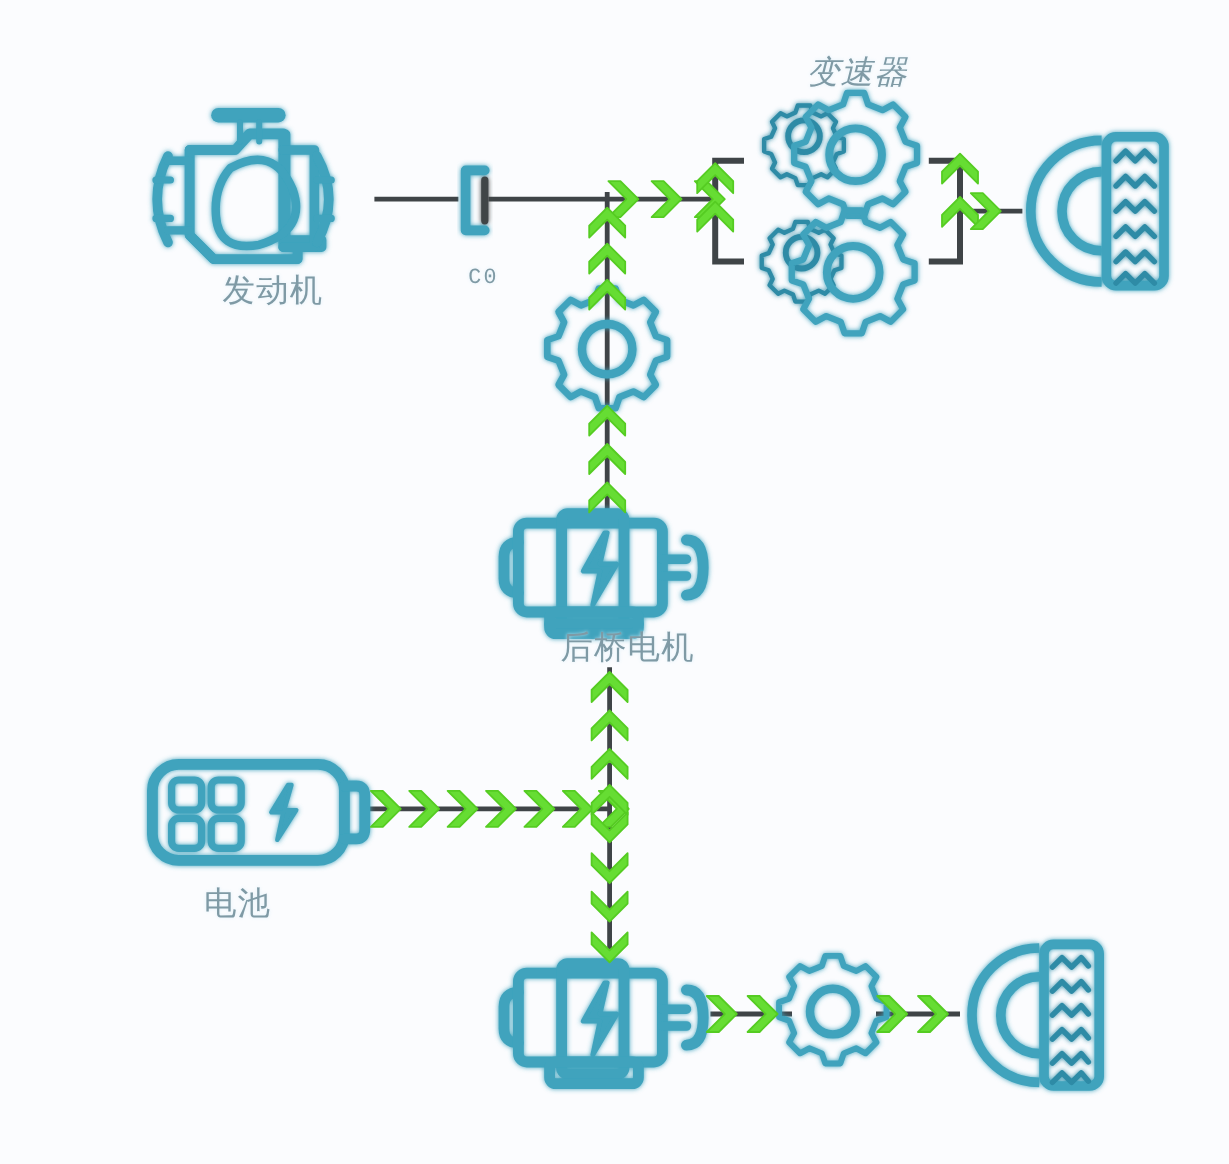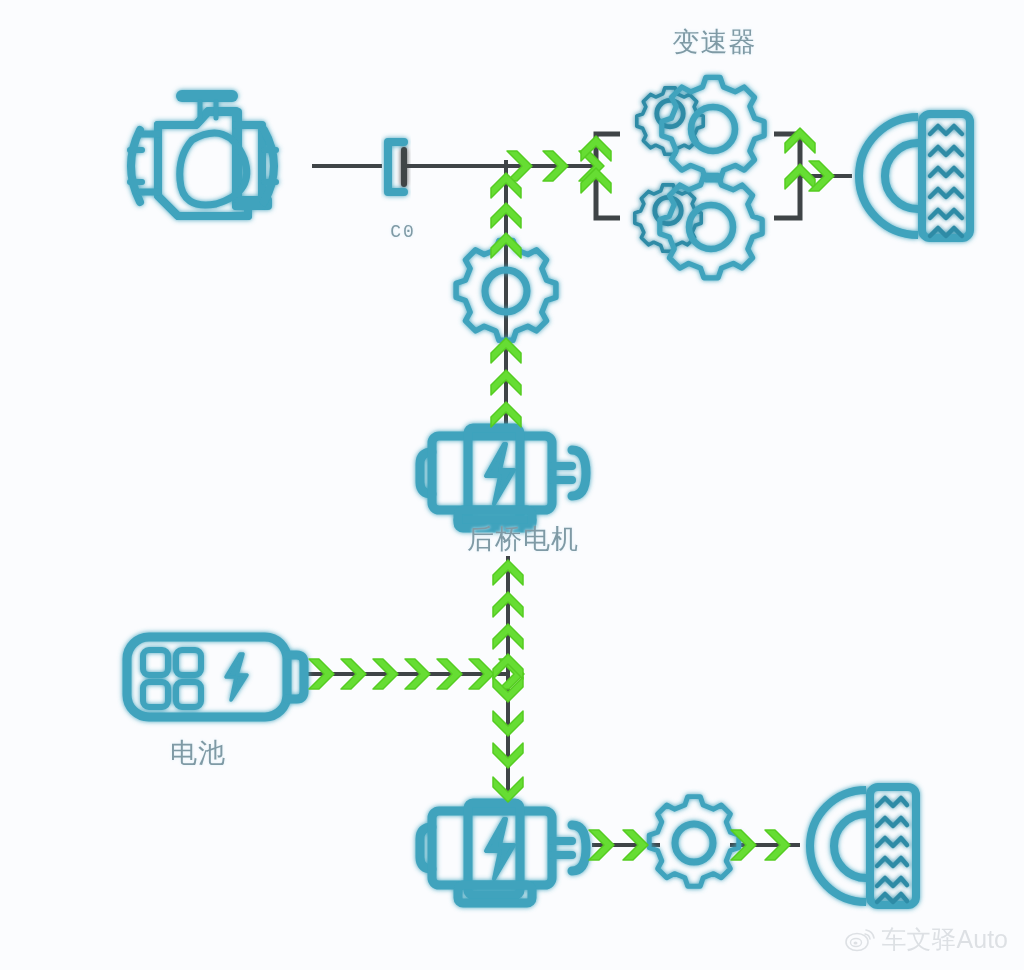--- a/index.html
+++ b/index.html
@@ -319,34 +319,25 @@
       <use href="#chev" transform="translate(602,845)"></use>
       <use href="#chev" transform="translate(636,845)"></use>
     </g>
 
     <g>
       <use href="#chev" transform="translate(744,845)"></use>
       <use href="#chev" transform="translate(778,845)"></use>
     </g>
   </svg>
 
+  <div class="label" style="left:155px; top:224px; width:145px;">发动机</div>
 
   <div class="label label-mono" style="left:368px; top:222px; width:70px;">C0</div>
 
-  <div class="label" style="left:642px; top:24px; width:145px;">变速器</div>
+  <div class="label" style="left:642px; top:42px; width:145px;font-style:italic;">变速器</div>
 
   <div class="label" style="left:428px; top:521px; width:190px;">后桥电机</div>
 
   <div class="label" style="left:148px; top:735px; width:100px;">电池</div>
 
 
-  <div id="watermark">
-    <svg width="30" height="26" viewBox="0 0 30 26">
-      <ellipse cx="12" cy="15" rx="11" ry="8.5" fill="none" stroke="#9aa3ab" stroke-width="1.6"></ellipse>
-      <ellipse cx="11" cy="15.5" rx="5.5" ry="4" fill="none" stroke="#9aa3ab" stroke-width="1.4"></ellipse>
-      <ellipse cx="10.5" cy="16" rx="2" ry="1.5" fill="#9aa3ab"></ellipse>
-      <path d="M 20 7 a 6 6 0 0 1 5 5" fill="none" stroke="#9aa3ab" stroke-width="1.6" stroke-linecap="round"></path>
-      <path d="M 21 3 a 10 10 0 0 1 8 8" fill="none" stroke="#9aa3ab" stroke-width="1.6" stroke-linecap="round"></path>
-    </svg>
-    <span class="wm-text">车文驿Auto</span>
-  </div>
 
 </div>
 
 </body></html>

